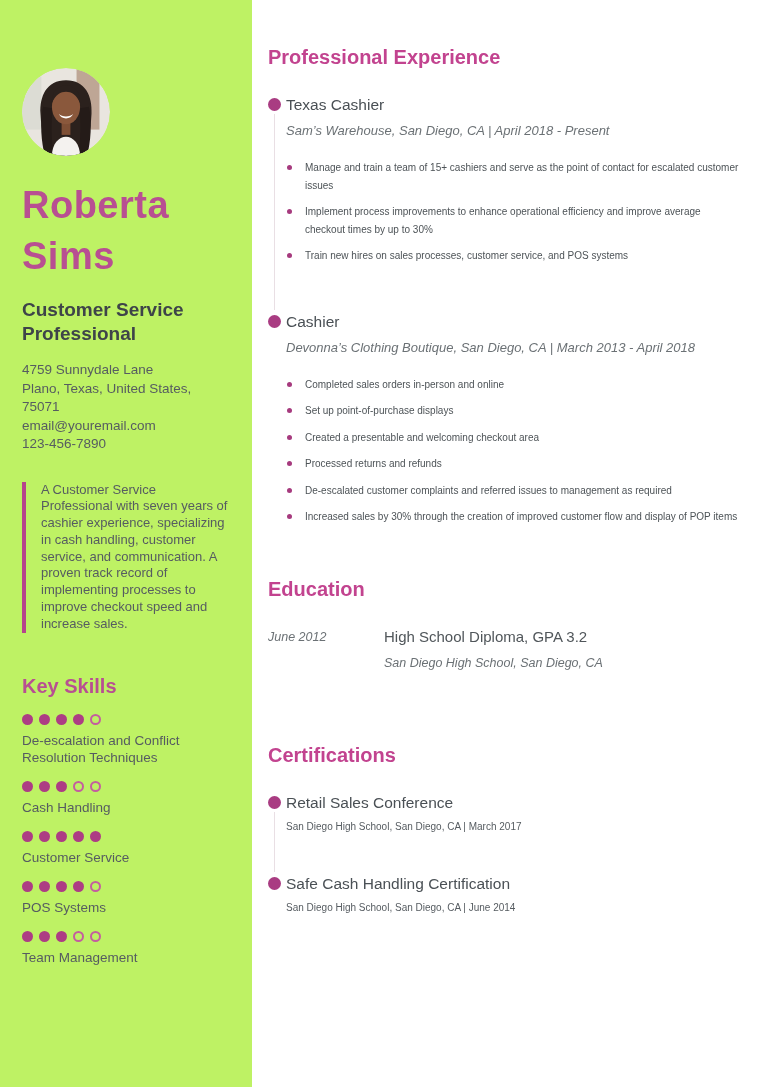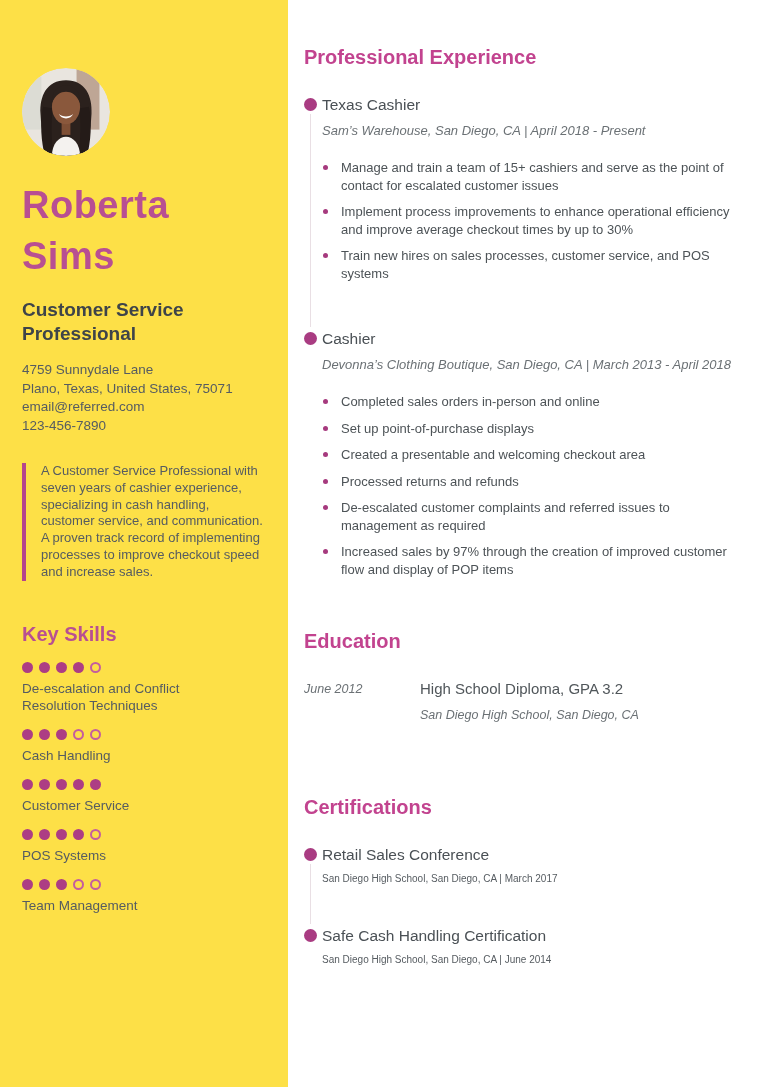--- a/index.html
+++ b/index.html
@@ -3,22 +3,22 @@
 <meta charset="utf-8">
 <style>
   html,body {margin:0; padding:0; background:#ffffff;}
   .page {
     width:768px; height:1087px; display:flex; overflow:hidden; background:#ffffff;
     font-family:"Liberation Sans","DejaVu Sans",sans-serif;
     -webkit-font-smoothing:antialiased;
   }
   
   .sidebar {
-    width:288px; flex-shrink:0; box-sizing:border-box;
-    background:#fde047; padding:68px 24px 12px 22px;
+    width:252px; flex-shrink:0; box-sizing:border-box;
+    background:#bef264; padding:68px 24px 12px 22px;
   }
   .avatar {width:88px; height:88px; border-radius:50%; overflow:hidden; display:block;}
   .avatar svg {display:block;}
   .name {margin:24px 0 0 0; color:#b84f92; font-size:38px; font-weight:bold; line-height:51px; letter-spacing:0.5px;}
   .role {margin:16px 0 0 0; color:#3e4449; font-size:19px; font-weight:bold; line-height:24px;}
   .contact {margin-top:15px; color:#565c61; font-size:13.5px; line-height:18.5px;}
   .summary {
     margin-top:28px; border-left:4px solid #b5458c; padding-left:15px;
     color:#565c61; font-size:13px; line-height:16.8px;
   }
@@ -39,21 +39,21 @@
   .tl-item.pad-job {padding-bottom:38px;}
   .tl-item.pad-cert {padding-bottom:42px;}
   .tl-dot {position:absolute; left:0; top:3px; width:13px; height:13px; border-radius:50%; background:#a93c82;}
   .tl-line {position:absolute; left:6px; top:19px; bottom:2px; width:1px; background:#e9dfe4;}
   .item-title {margin:0; font-size:15.5px; font-weight:normal; color:#4a5055; line-height:19px;}
   .job-meta {margin-top:9px; font-style:italic; color:#6b7175; font-size:13px;}
   .cert-meta {margin-top:9px; color:#565c61; font-size:10px;}
   .job-bullets {list-style:none; margin:21px 0 0 0; padding:0;}
   .job-bullets li {
     position:relative; padding-left:19px; margin-bottom:9px;
-    font-size:13px; color:#4d5357; line-height:17.5px; max-width:442px;
+    font-size:10px; color:#4d5357; line-height:17.5px; max-width:442px;
   }
   .job-bullets li::before {
     content:""; position:absolute; left:1px; top:6px;
     width:5px; height:5px; border-radius:50%; background:#a63a7e;
   }
   
   .edu-row {display:flex; align-items:flex-start;}
   .edu-date {width:116px; flex-shrink:0; font-style:italic; font-size:12.5px; color:#6b7175; padding-top:3px;}
   .edu-degree {font-size:15px; color:#50565a; line-height:19px;}
   .edu-school {margin-top:10px; font-style:italic; font-size:12.5px; color:#6b7175;}
@@ -91,21 +91,21 @@
     <h1 class="name">
       <span>Roberta</span><br>
       <span>Sims</span>
     </h1>
 
     <h2 class="role">Customer Service Professional</h2>
 
     <div class="contact">
       <div>4759 Sunnydale Lane</div>
       <div>Plano, Texas, United States, 75071</div>
-      <div>email@referred.com</div>
+      <div>email@youremail.com</div>
       <div>123-456-7890</div>
     </div>
 
     <div class="summary">A Customer Service Professional with seven years of cashier experience, specializing in cash handling, customer service, and communication. A proven track record of implementing processes to improve checkout speed and increase sales.</div>
 
     <h3 class="skills-heading">Key Skills</h3>
 
     <div class="skill">
       <div class="dots">
           <span class="dot"></span>
@@ -179,21 +179,21 @@
       <div class="tl-item">
         <span class="tl-dot"></span>
         <h3 class="item-title">Cashier</h3>
         <div class="job-meta">Devonna’s Clothing Boutique, San Diego, CA | March 2013 - April 2018</div>
         <ul class="job-bullets">
           <li>Completed sales orders in-person and online</li>
           <li>Set up point-of-purchase displays</li>
           <li>Created a presentable and welcoming checkout area</li>
           <li>Processed returns and refunds</li>
           <li>De-escalated customer complaints and referred issues to management as required</li>
-          <li>Increased sales by 97% through the creation of improved customer flow and display of POP items</li>
+          <li>Increased sales by 30% through the creation of improved customer flow and display of POP items</li>
         </ul>
       </div>
     </section>
 
     <section id="education">
       <h2 class="section-heading">Education</h2>
       <div class="edu-row">
         <div class="edu-date">June 2012</div>
         <div class="edu-body">
           <div class="edu-degree">High School Diploma, GPA 3.2</div>

